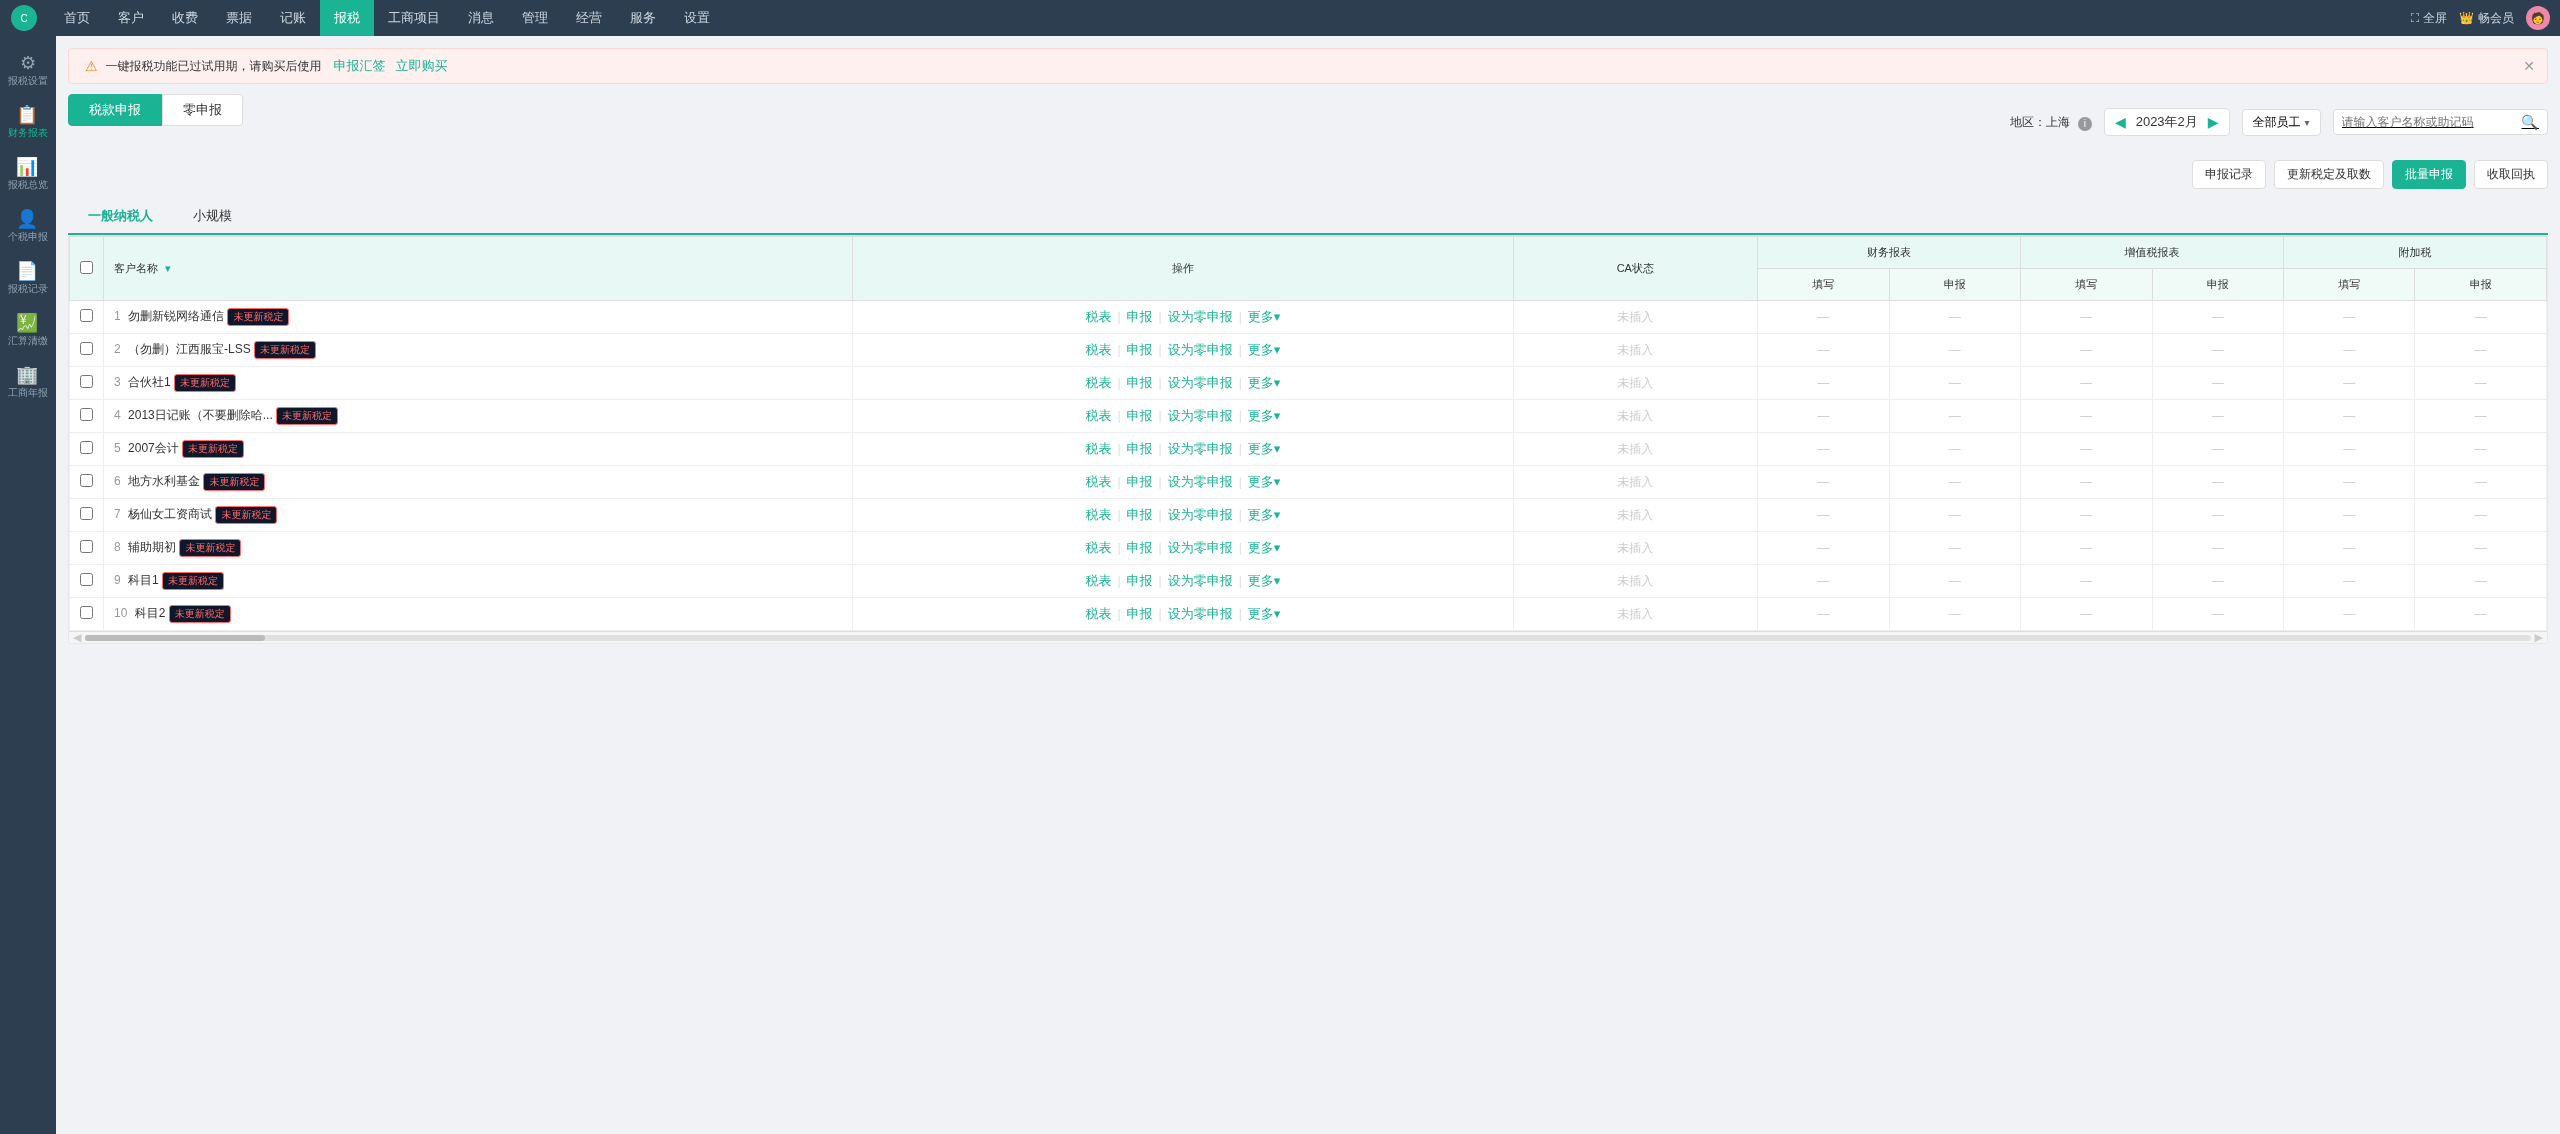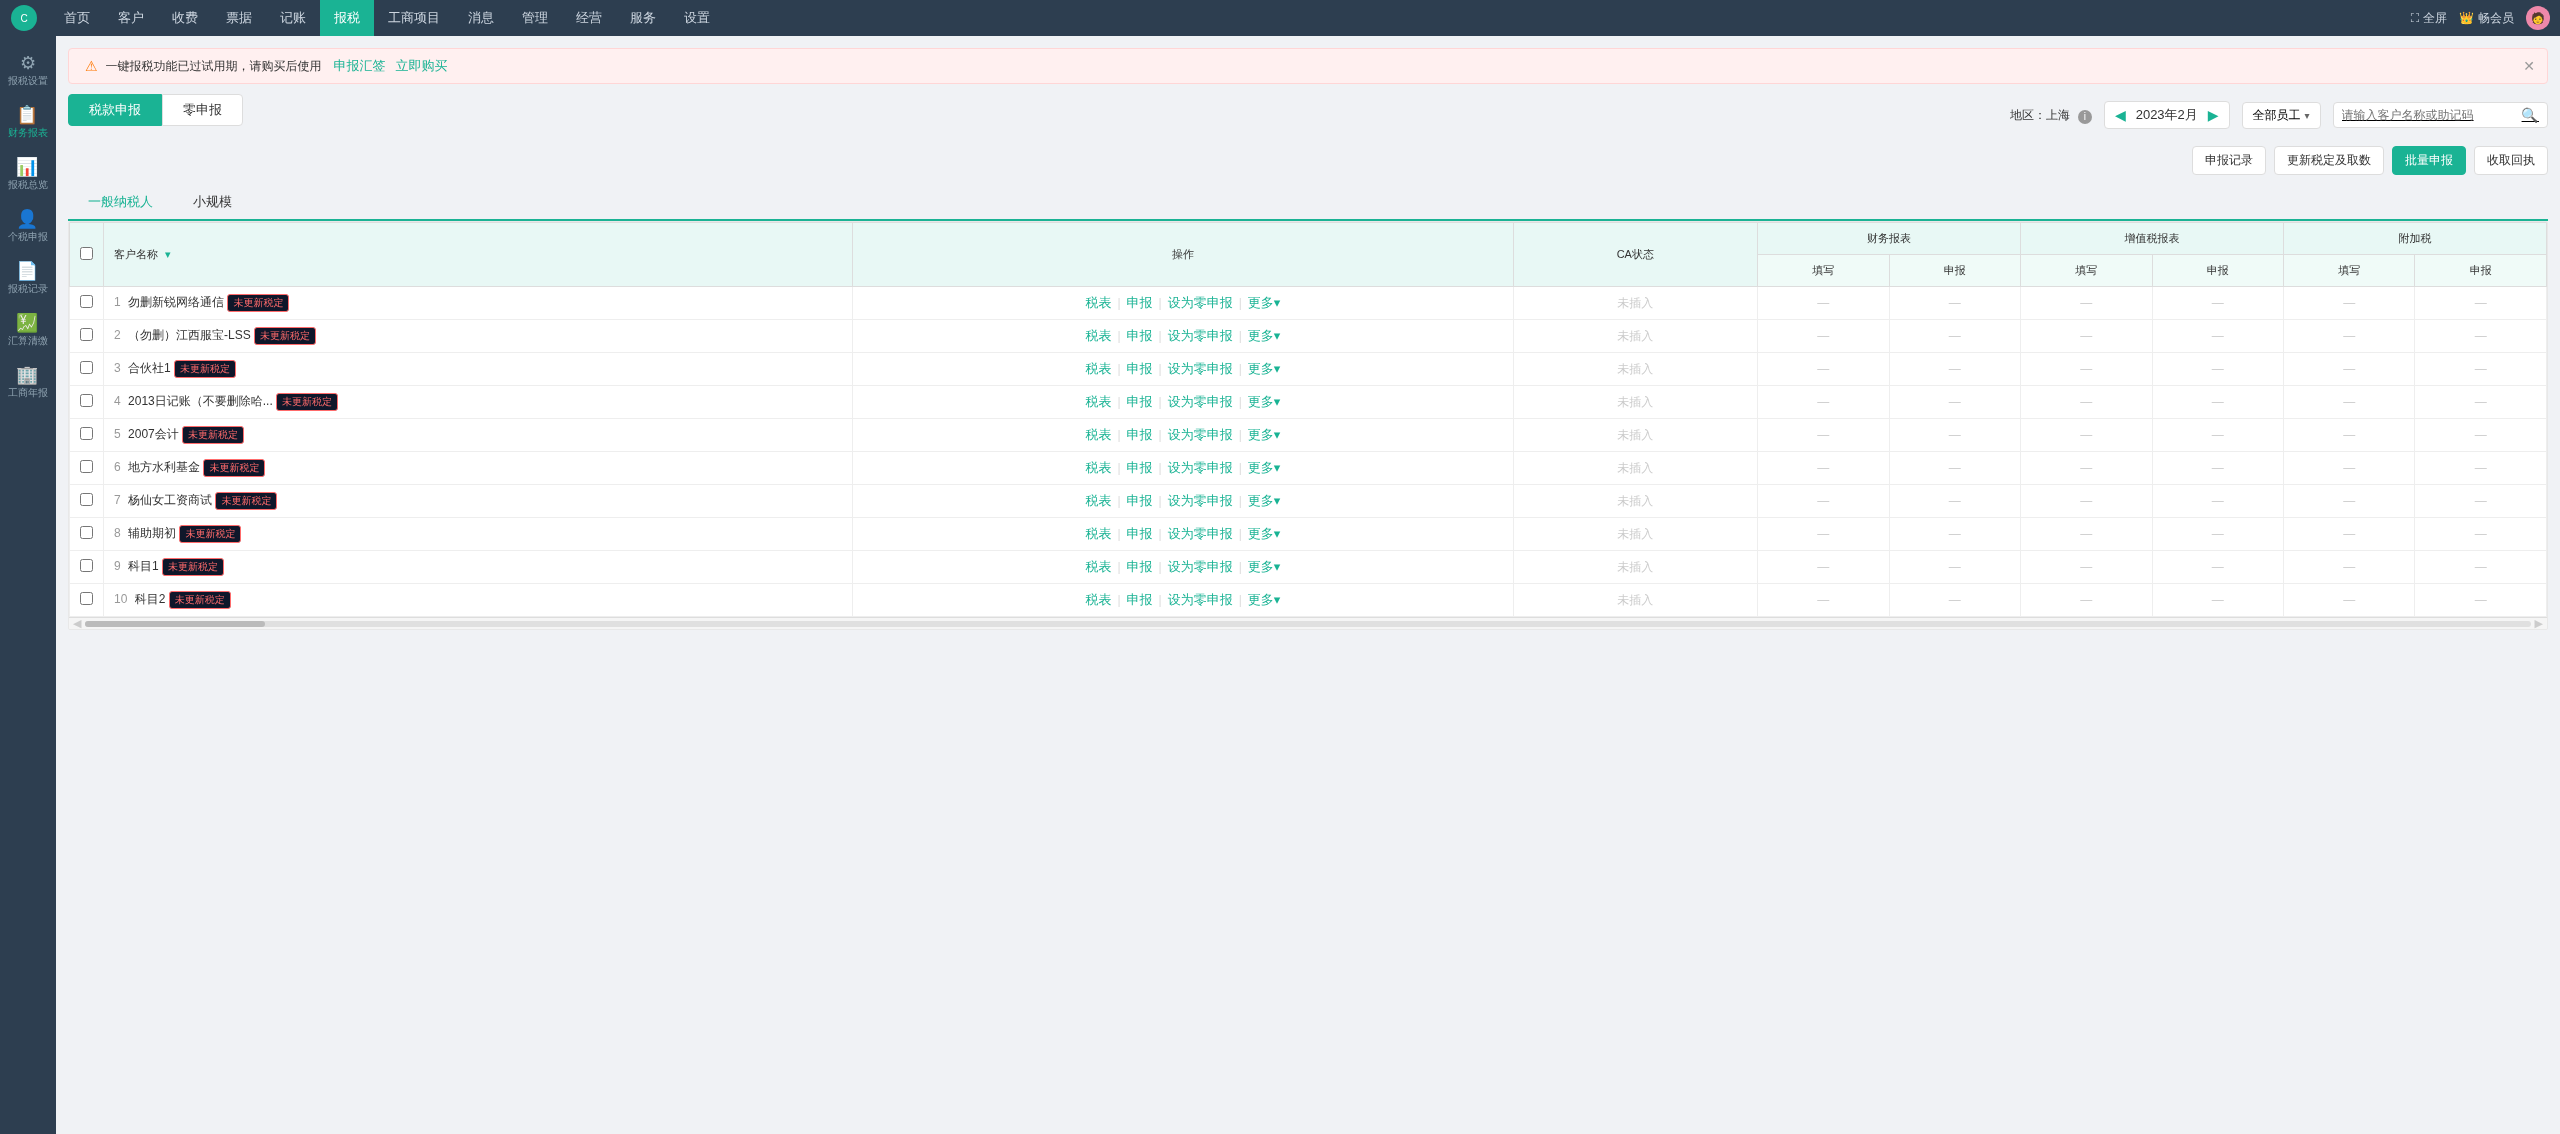--- a/index.html
+++ b/index.html
@@ -29,21 +29,21 @@
     .content { flex: 1; overflow: auto; padding: 12px; display: flex; flex-direction: column; }
 
     
     .banner { background: #fff0f0; border: 1px solid #ffd6d6; border-radius: 4px; padding: 8px 16px; display: flex; align-items: center; gap: 8px; margin-bottom: 10px; position: relative; font-size: 12px; color: #333; }
     .banner .warn-icon { color: #ff7700; font-size: 14px; }
     .banner .links { display: flex; gap: 10px; margin-left: 4px; }
     .banner .links a { color: #1ab394; text-decoration: none; }
     .banner .close-btn { position: absolute; right: 12px; top: 50%; transform: translateY(-50%); cursor: pointer; color: #999; font-size: 14px; }
 
     
-    .tab-bar { display: flex; align-items: center; gap: 0; margin-bottom: 10px; }
+    .tab-bar { display: flex; align-items: center; gap: 0; margin-bottom: 24px; }
     .tab-btn { padding: 6px 20px; border: 1px solid #ddd; background: #fff; cursor: pointer; font-size: 13px; color: #333; }
     .tab-btn:first-child { border-radius: 4px 0 0 4px; }
     .tab-btn:last-child { border-radius: 0 4px 4px 0; }
     .tab-btn.active { background: #1ab394; color: #fff; border-color: #1ab394; }
 
     
     .toolbar { display: flex; align-items: center; gap: 12px; margin-bottom: 10px; flex-wrap: wrap; }
     .toolbar .region-select { display: flex; align-items: flex-end; gap: 6px; font-size: 12px; color: #333; }
     .toolbar .region-select .region-label { font-weight: 500; }
     .toolbar .month-nav { display: flex; align-items: center; gap: 6px; background: #fff; border: 1px solid #ddd; border-radius: 4px; padding: 4px 10px; }
@@ -56,21 +56,21 @@
     .toolbar .search-box .search-icon { color: #999; font-size: 14px; cursor: pointer; }
 
     
     .action-bar { display: flex; align-items: center; gap: 8px; margin-bottom: 10px; justify-content: flex-end; }
     .action-btn { padding: 5px 12px; border-radius: 4px; border: 1px solid #ddd; background: #fff; cursor: pointer; font-size: 12px; color: #333; }
     .action-btn.primary { background: #1ab394; color: #fff; border-color: #1ab394; }
 
     
     .taxpayer-tabs { display: flex; align-items: center; gap: 0; border-bottom: 2px solid #1ab394; margin-bottom: 0; }
     .taxpayer-tab { padding: 8px 20px; cursor: pointer; font-size: 13px; color: #333; border-bottom: 2px solid transparent; margin-bottom: -2px; }
-    .taxpayer-tab.active { color: #1ab394; border-bottom: 2px solid #1ab394; font-weight: 400; }
+    .taxpayer-tab.active { color: #1ab394; border-bottom: 2px solid #1ab394; font-weight: 700; }
 
     
     .data-table-wrapper { overflow: auto; background: #fff; border: 1px solid #e8e8e8; border-radius: 2px; }
     table { width: 100%; border-collapse: collapse; font-size: 12px; }
     thead tr { background: #e8f8f5; }
     thead th { padding: 8px 10px; text-align: center; font-weight: 500; color: #333; border: 1px solid #ddd; white-space: nowrap; font-size: 11px; }
     thead th.col-name { text-align: left; min-width: 200px; }
     thead th.col-op { min-width: 140px; }
     thead th.col-ca { min-width: 80px; }
     thead th.subgroup { background: #f0fbf8; }

